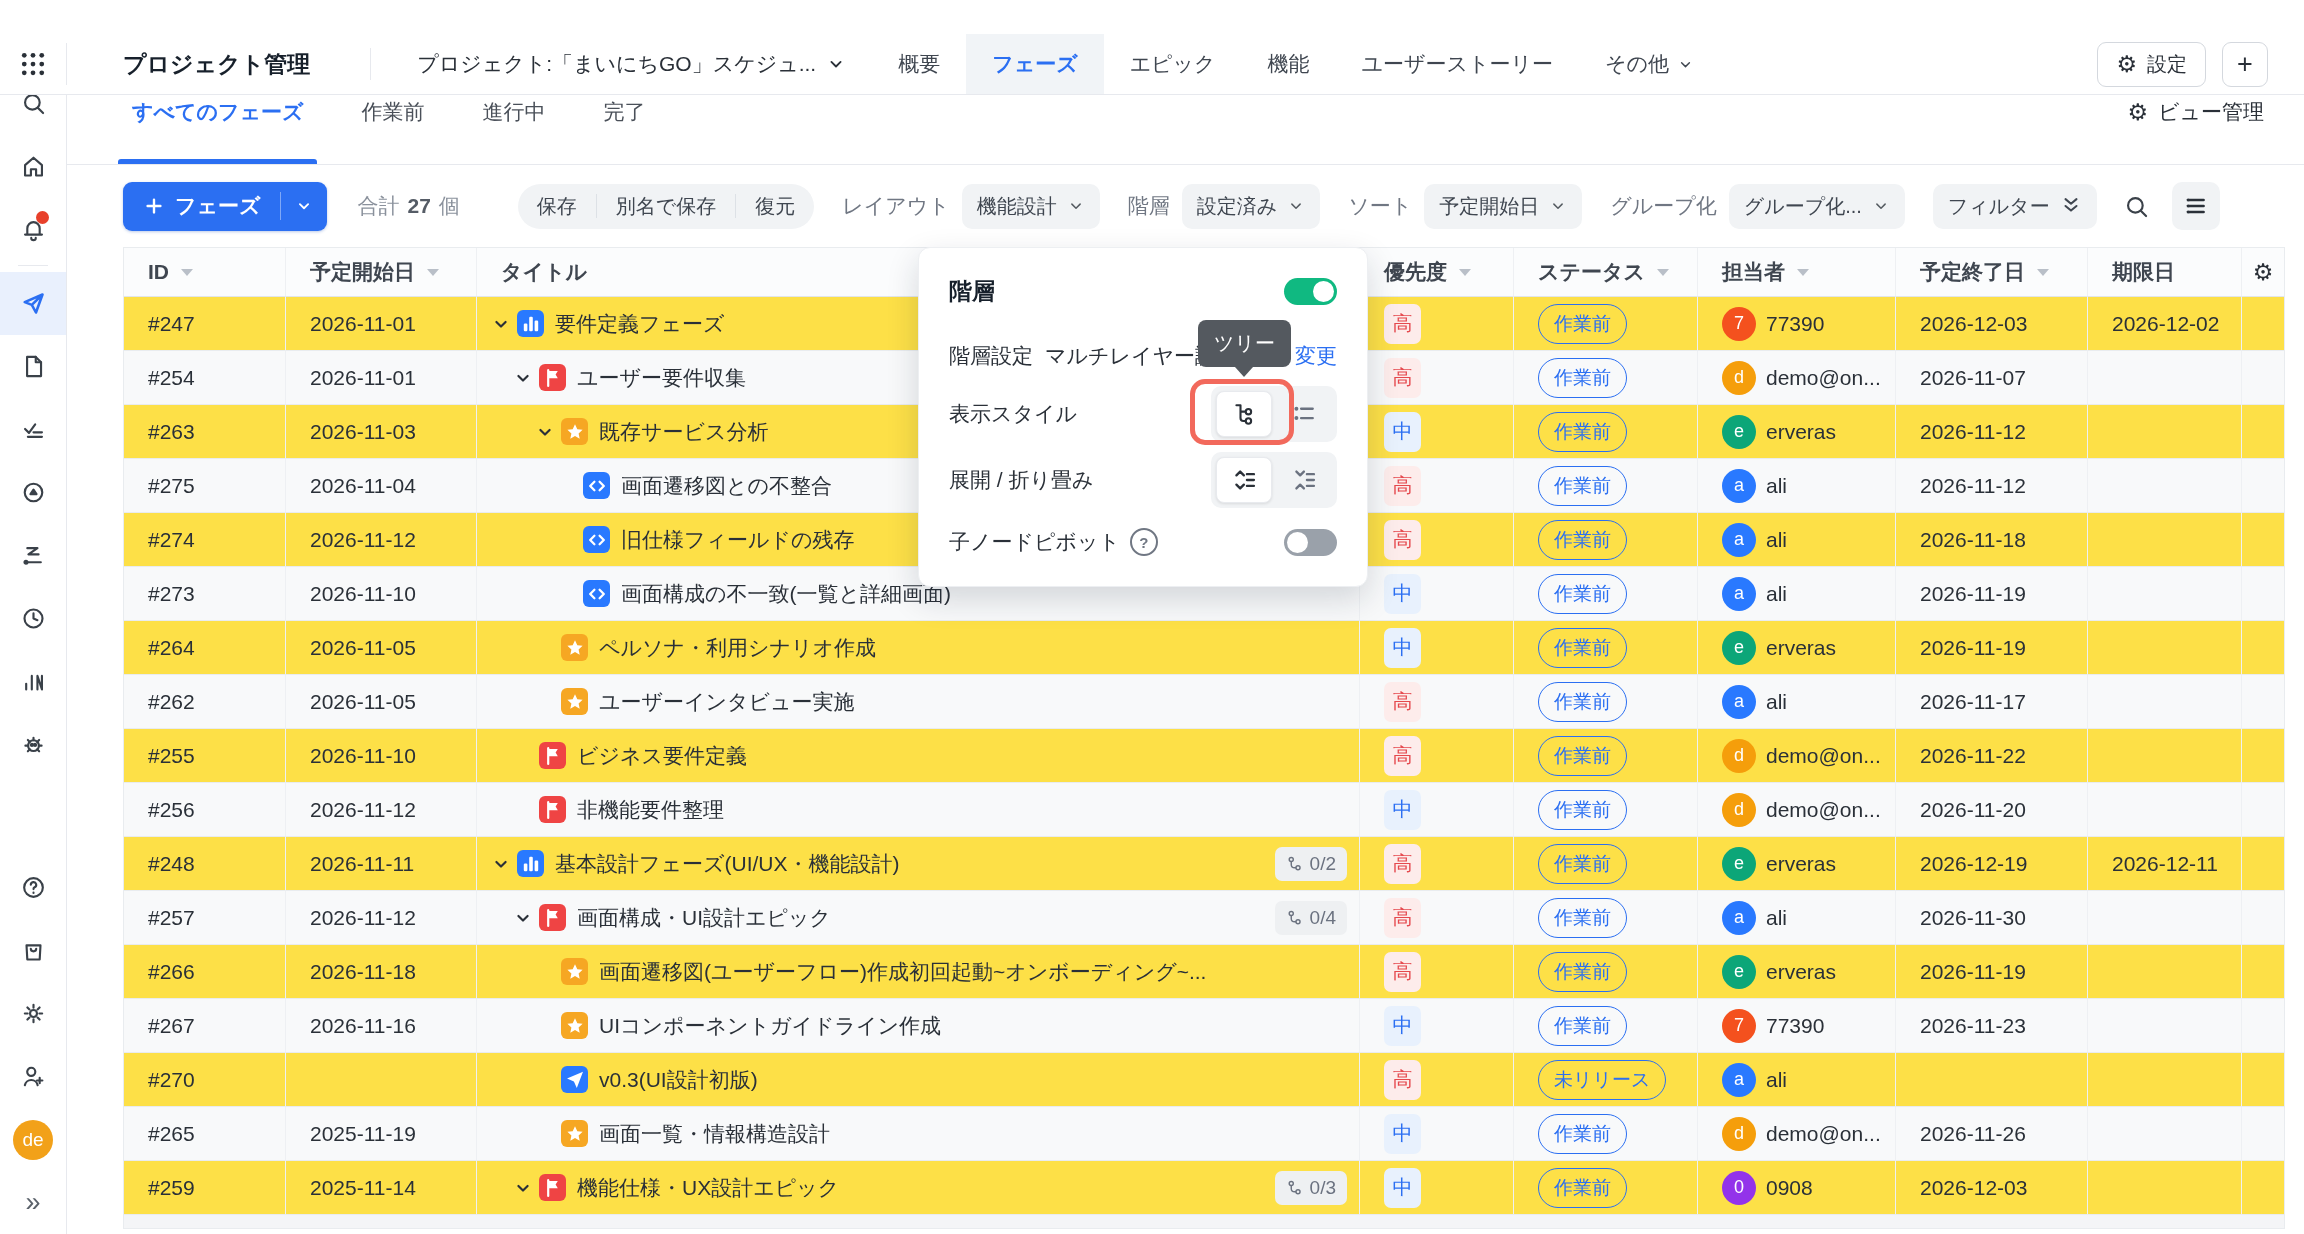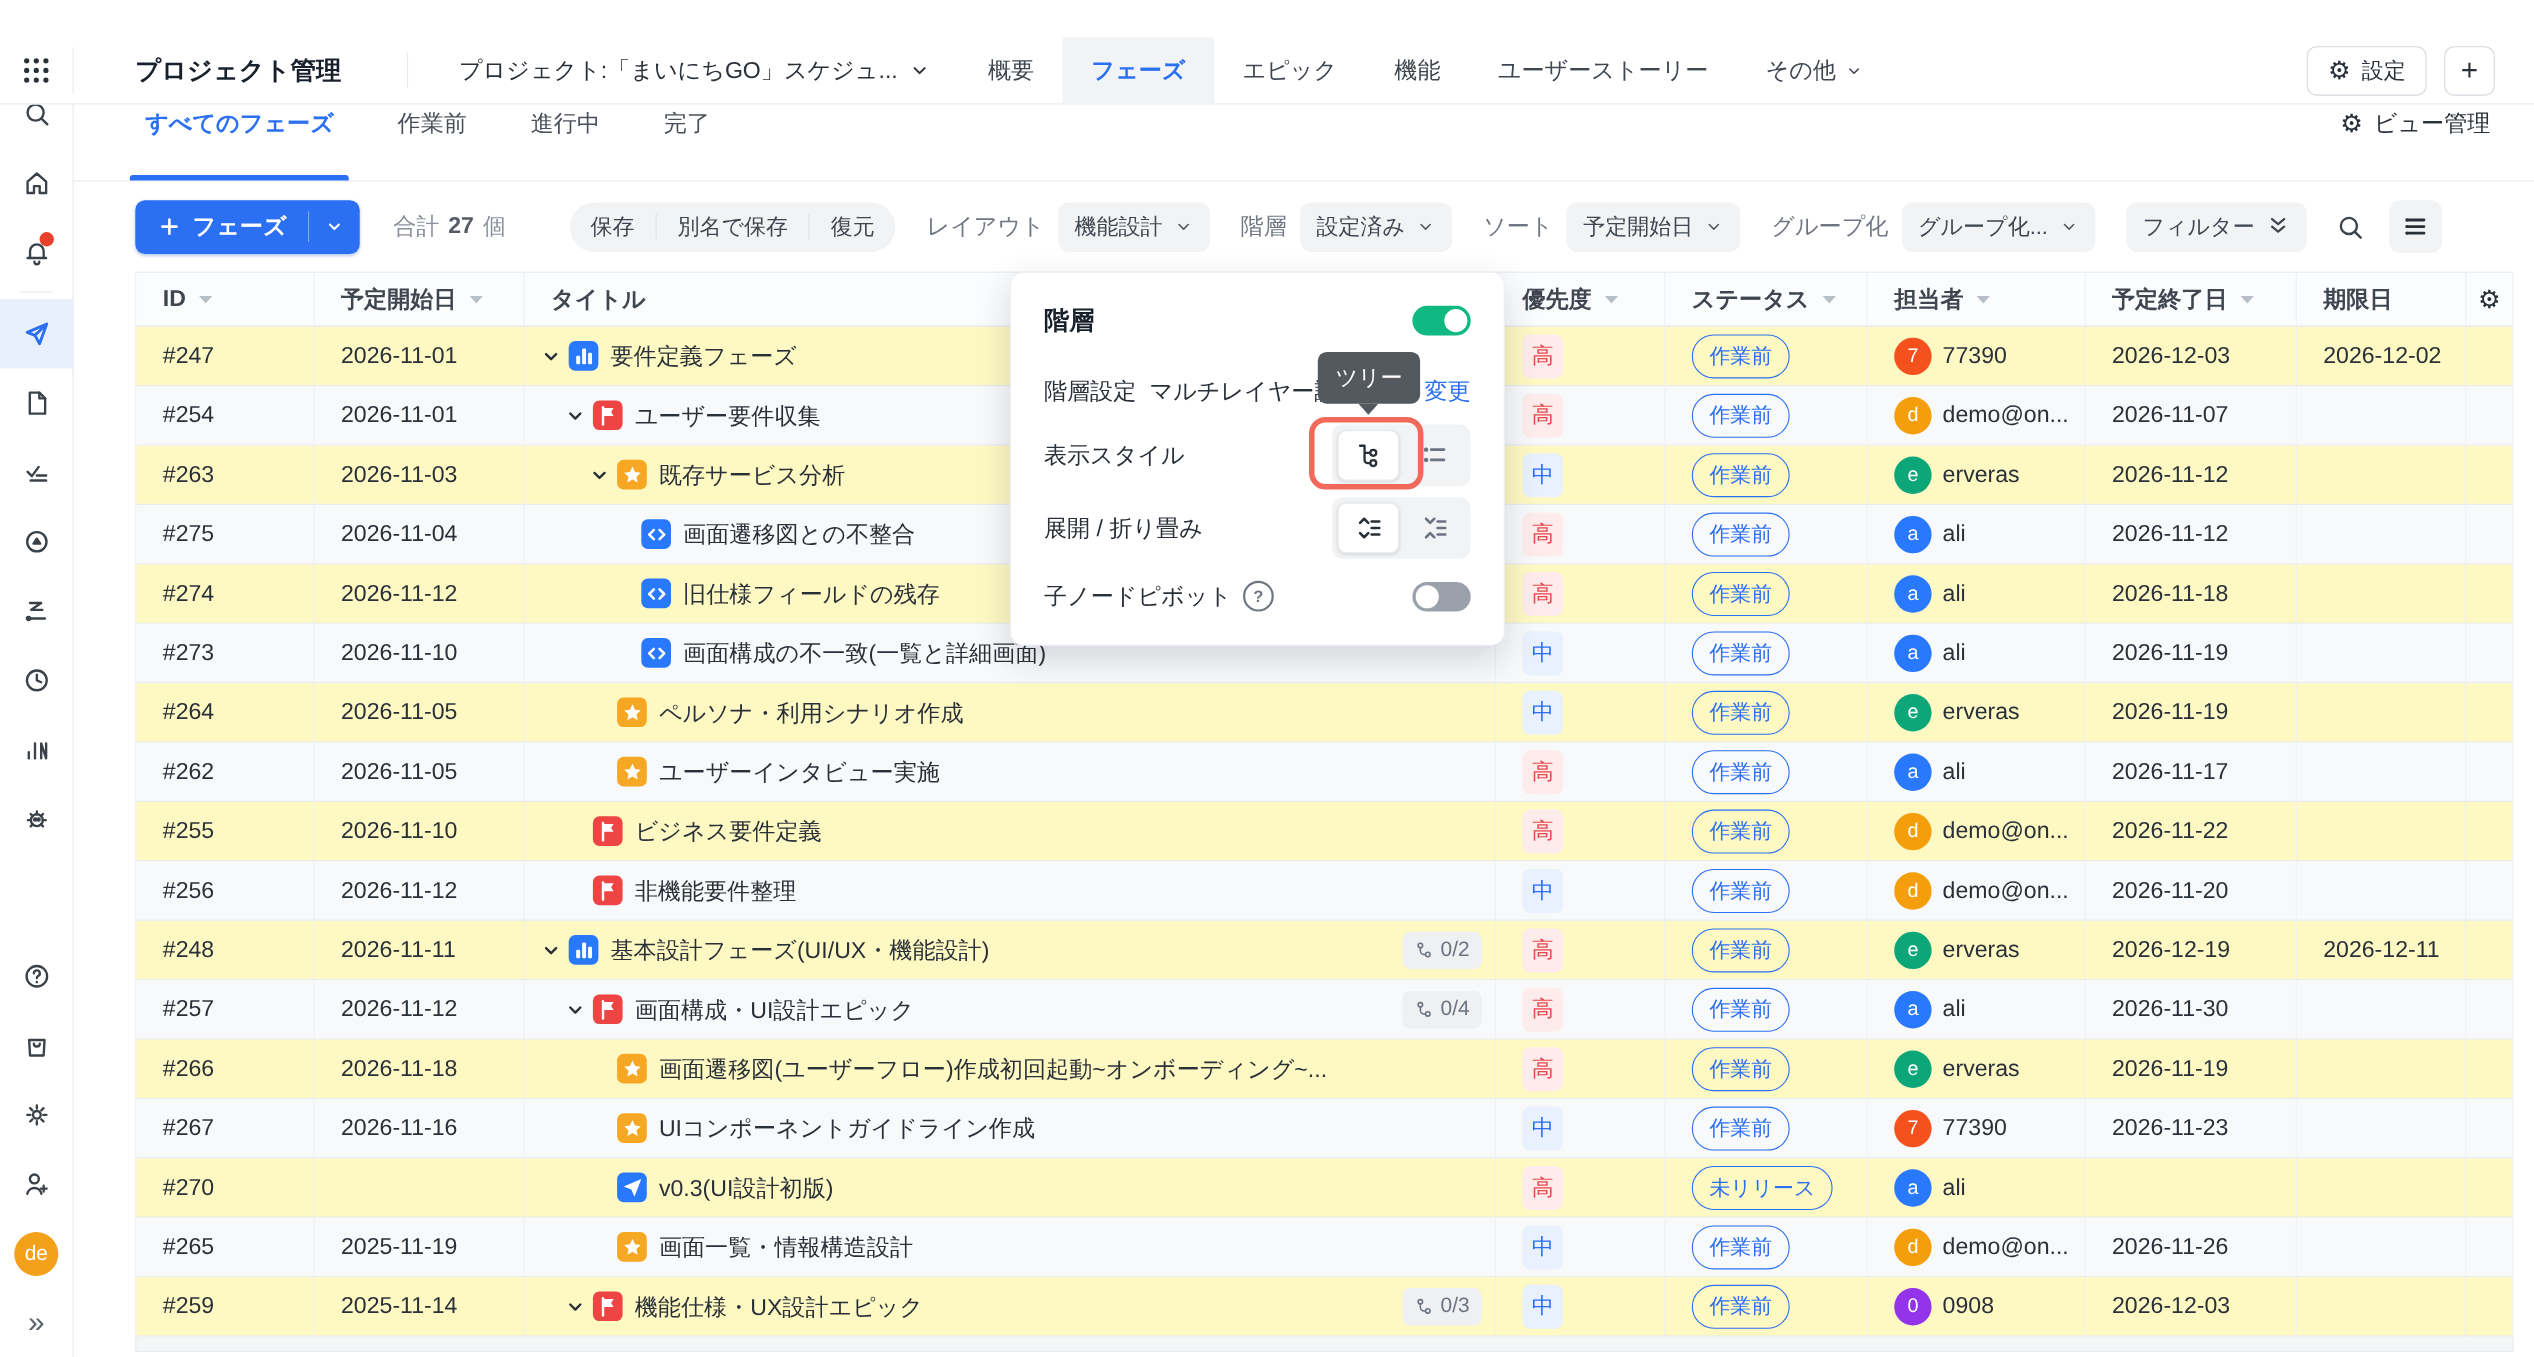--- a/index.html
+++ b/index.html
@@ -66,21 +66,21 @@
            align-items:center;justify-content:center;cursor:pointer;}
   
   .table{margin-left:57px;width:2160px;border-left:1px solid #e9ecef;border-right:1px solid #e9ecef;}
   .thead,.tr{display:grid;grid-template-columns:162px 191px 883px 154px 184px 198px 192px 154px 42px;}
   .thead{height:49px;background:#fbfcfd;border-top:1px solid #e9ecef;}
   .th{display:flex;align-items:center;padding-left:24px;font-size:21px;font-weight:600;color:#3f4650;
       border-right:1px solid #eef0f3;border-bottom:1px solid #e2e6ea;gap:12px;}
   .th:last-child{border-right:none;padding-left:0;justify-content:center;}
   .caret{width:0;height:0;border-left:6px solid transparent;border-right:6px solid transparent;
          border-top:7px solid #b9bfc8;}
-  .tr{height:54px;background:#fef9c3;}
+  .tr{height:54px;background:#fde047;}
   .tr.alt{background:#f8f9fa;}
   .td{display:flex;align-items:center;padding-left:24px;font-size:21px;color:#2a3038;
       border-right:1px solid #eef0f3;border-bottom:1px solid #e9ecef;overflow:hidden;white-space:nowrap;}
   .td:last-child{border-right:none;padding-left:0;}
   .td.title{padding-left:14px;padding-right:12px;}
   .chev-slot{width:26px;flex:none;display:flex;align-items:center;}
   .ticon{width:27px;height:27px;border-radius:6px;margin-right:11px;flex:none;display:flex;
          align-items:center;justify-content:center;}
   .ttext{overflow:hidden;text-overflow:ellipsis;}
   .link-badge{margin-left:auto;flex:none;height:34px;background:#eef0f2;border-radius:7px;padding:0 11px;

